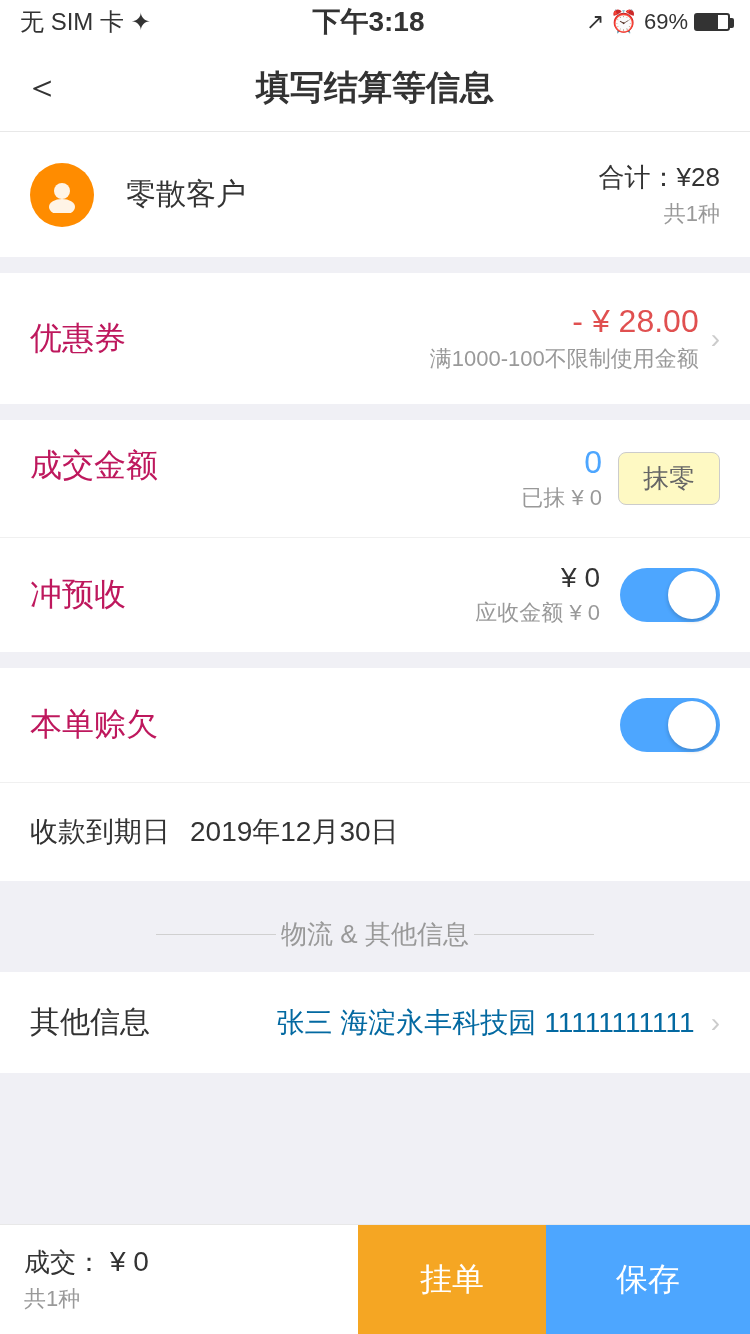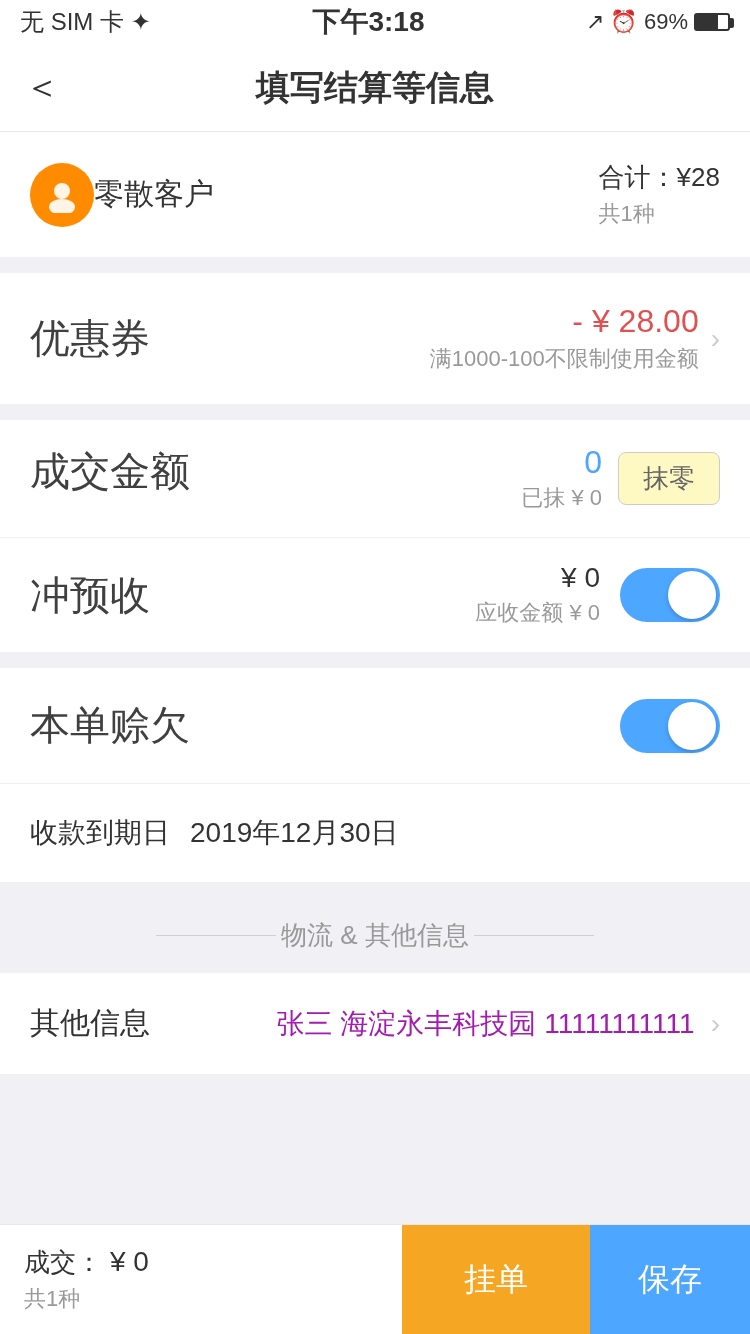--- a/index.html
+++ b/index.html
@@ -67,46 +67,46 @@
 
     
     .customer-row {
       background: #fff;
       padding: 28px 30px;
       display: flex;
       align-items: center;
       justify-content: space-between;
       margin-bottom: 16px;
     }
-    .customer-left { display: flex; align-items: center; gap: 0; }
+    .customer-left { display: flex; align-items: center; gap: 32px; }
     .avatar {
       width: 64px; height: 64px;
       border-radius: 50%;
       background: #ff8c00;
       display: flex; align-items: center; justify-content: center;
       color: #fff;
       font-size: 28px;
     }
     .customer-name { font-size: 30px; font-weight: 500; color: #333; }
-    .customer-right { text-align: left; }
+    .customer-right { text-align: right; }
     .total-label { font-size: 26px; color: #333; }
     .total-count { font-size: 22px; color: #999; margin-top: 4px; }
 
     
     .row-item {
       background: #fff;
       padding: 30px;
       display: flex;
       align-items: center;
       justify-content: space-between;
       border-bottom: 1px solid #f0f0f0;
       min-height: 90px;
     }
     .row-item:last-child { border-bottom: none; }
-    .row-label { font-size: 40px; color: #404040; }
+    .row-label { font-size: 32px; color: #be185d; }
     .row-right { display: flex; align-items: center; gap: 12px; }
     .row-value-red { color: #e05050; font-size: 32px; font-weight: 500; }
     .row-sub { font-size: 22px; color: #999; margin-top: 4px; }
     .chevron { color: #ccc; font-size: 28px; }
 
     
     .deal-section {
       background: #fff;
       margin-bottom: 16px;
     }
@@ -207,21 +207,21 @@
 
     
     .address-row {
       background: #fff;
       padding: 30px;
       display: flex;
       align-items: center;
       justify-content: space-between;
     }
     .address-label { font-size: 30px; color: #333; flex-shrink: 0; }
-    .address-value { font-size: 28px; color: #a21caf; flex: 1; margin: 0 16px; text-align: right; }
+    .address-value { font-size: 28px; color: #0369a1; flex: 1; margin: 0 16px; text-align: right; }
 
     
     .bottom-bar {
       position: fixed;
       bottom: 0;
       left: 0;
       width: 750px;
       height: 110px;
       background: #fff;
       display: flex;
@@ -240,21 +240,21 @@
       height: 110px;
       background: #f5a623;
       color: #fff;
       font-size: 32px;
       font-weight: 500;
       border: none;
       cursor: pointer;
       display: flex; align-items: center; justify-content: center;
     }
     .btn-save {
-      width: 160px;
+      width: 204px;
       height: 110px;
       background: #4da6ff;
       color: #fff;
       font-size: 32px;
       font-weight: 500;
       border: none;
       cursor: pointer;
       display: flex; align-items: center; justify-content: center;
     }
   </style>

